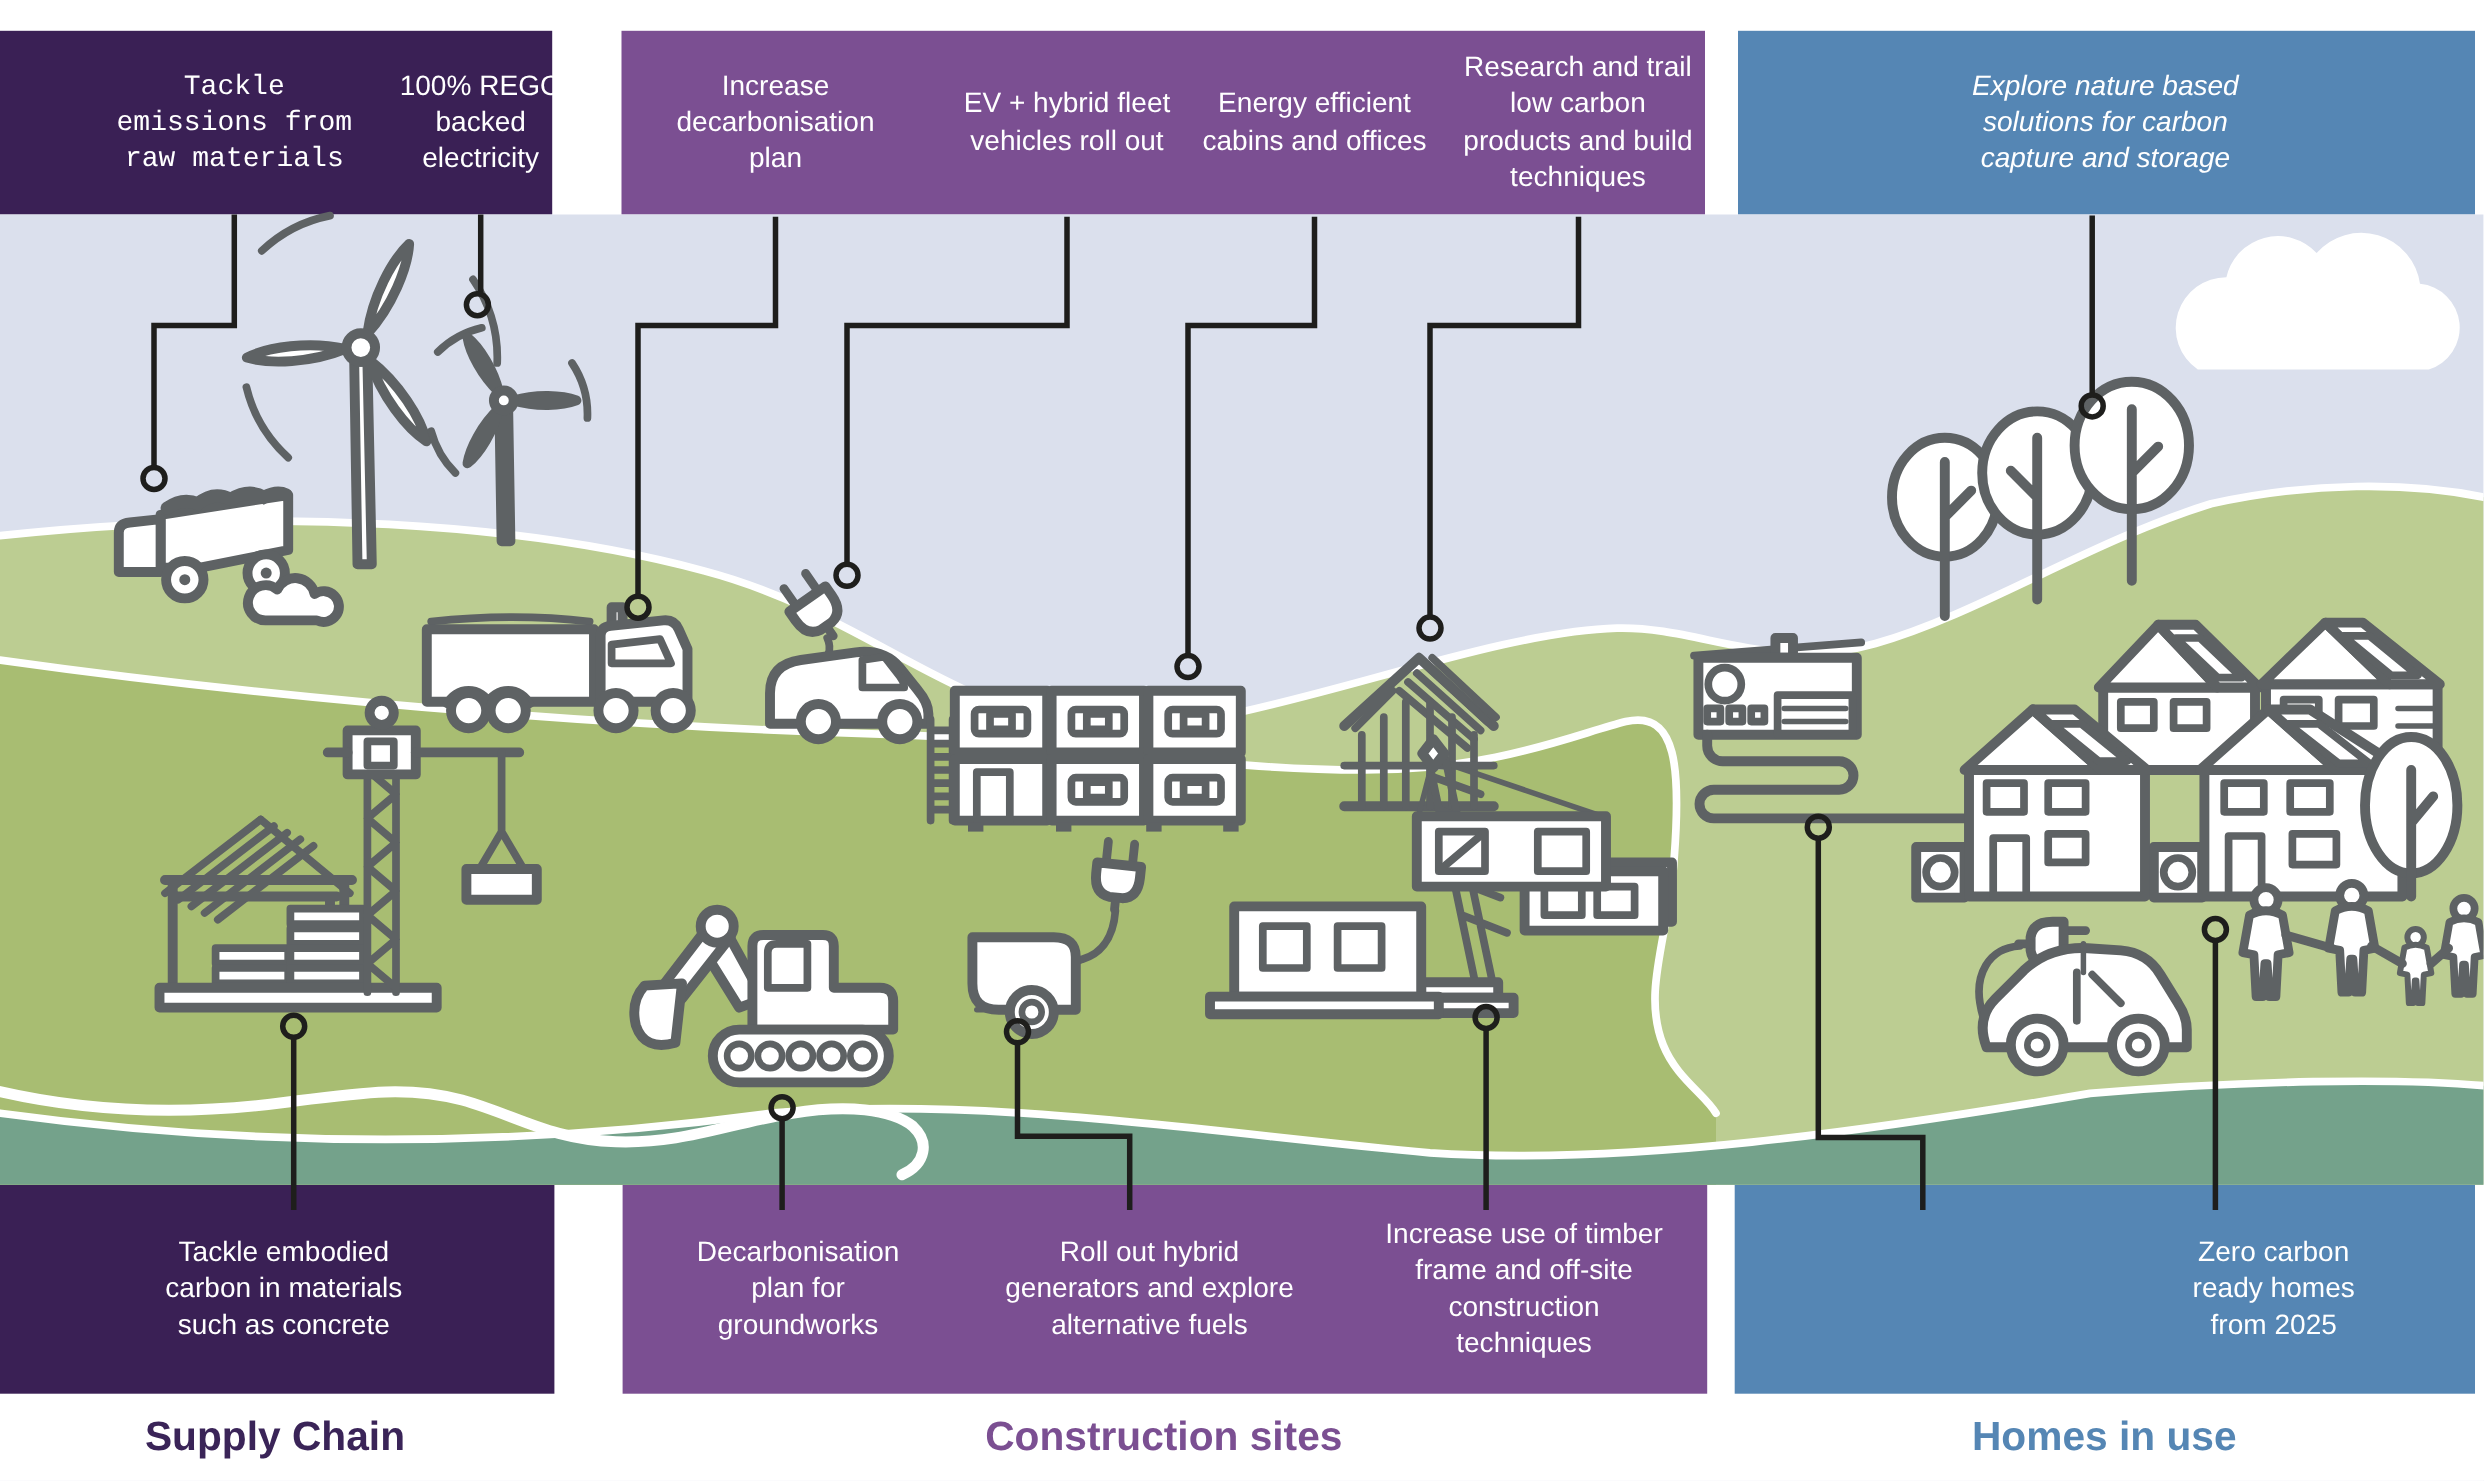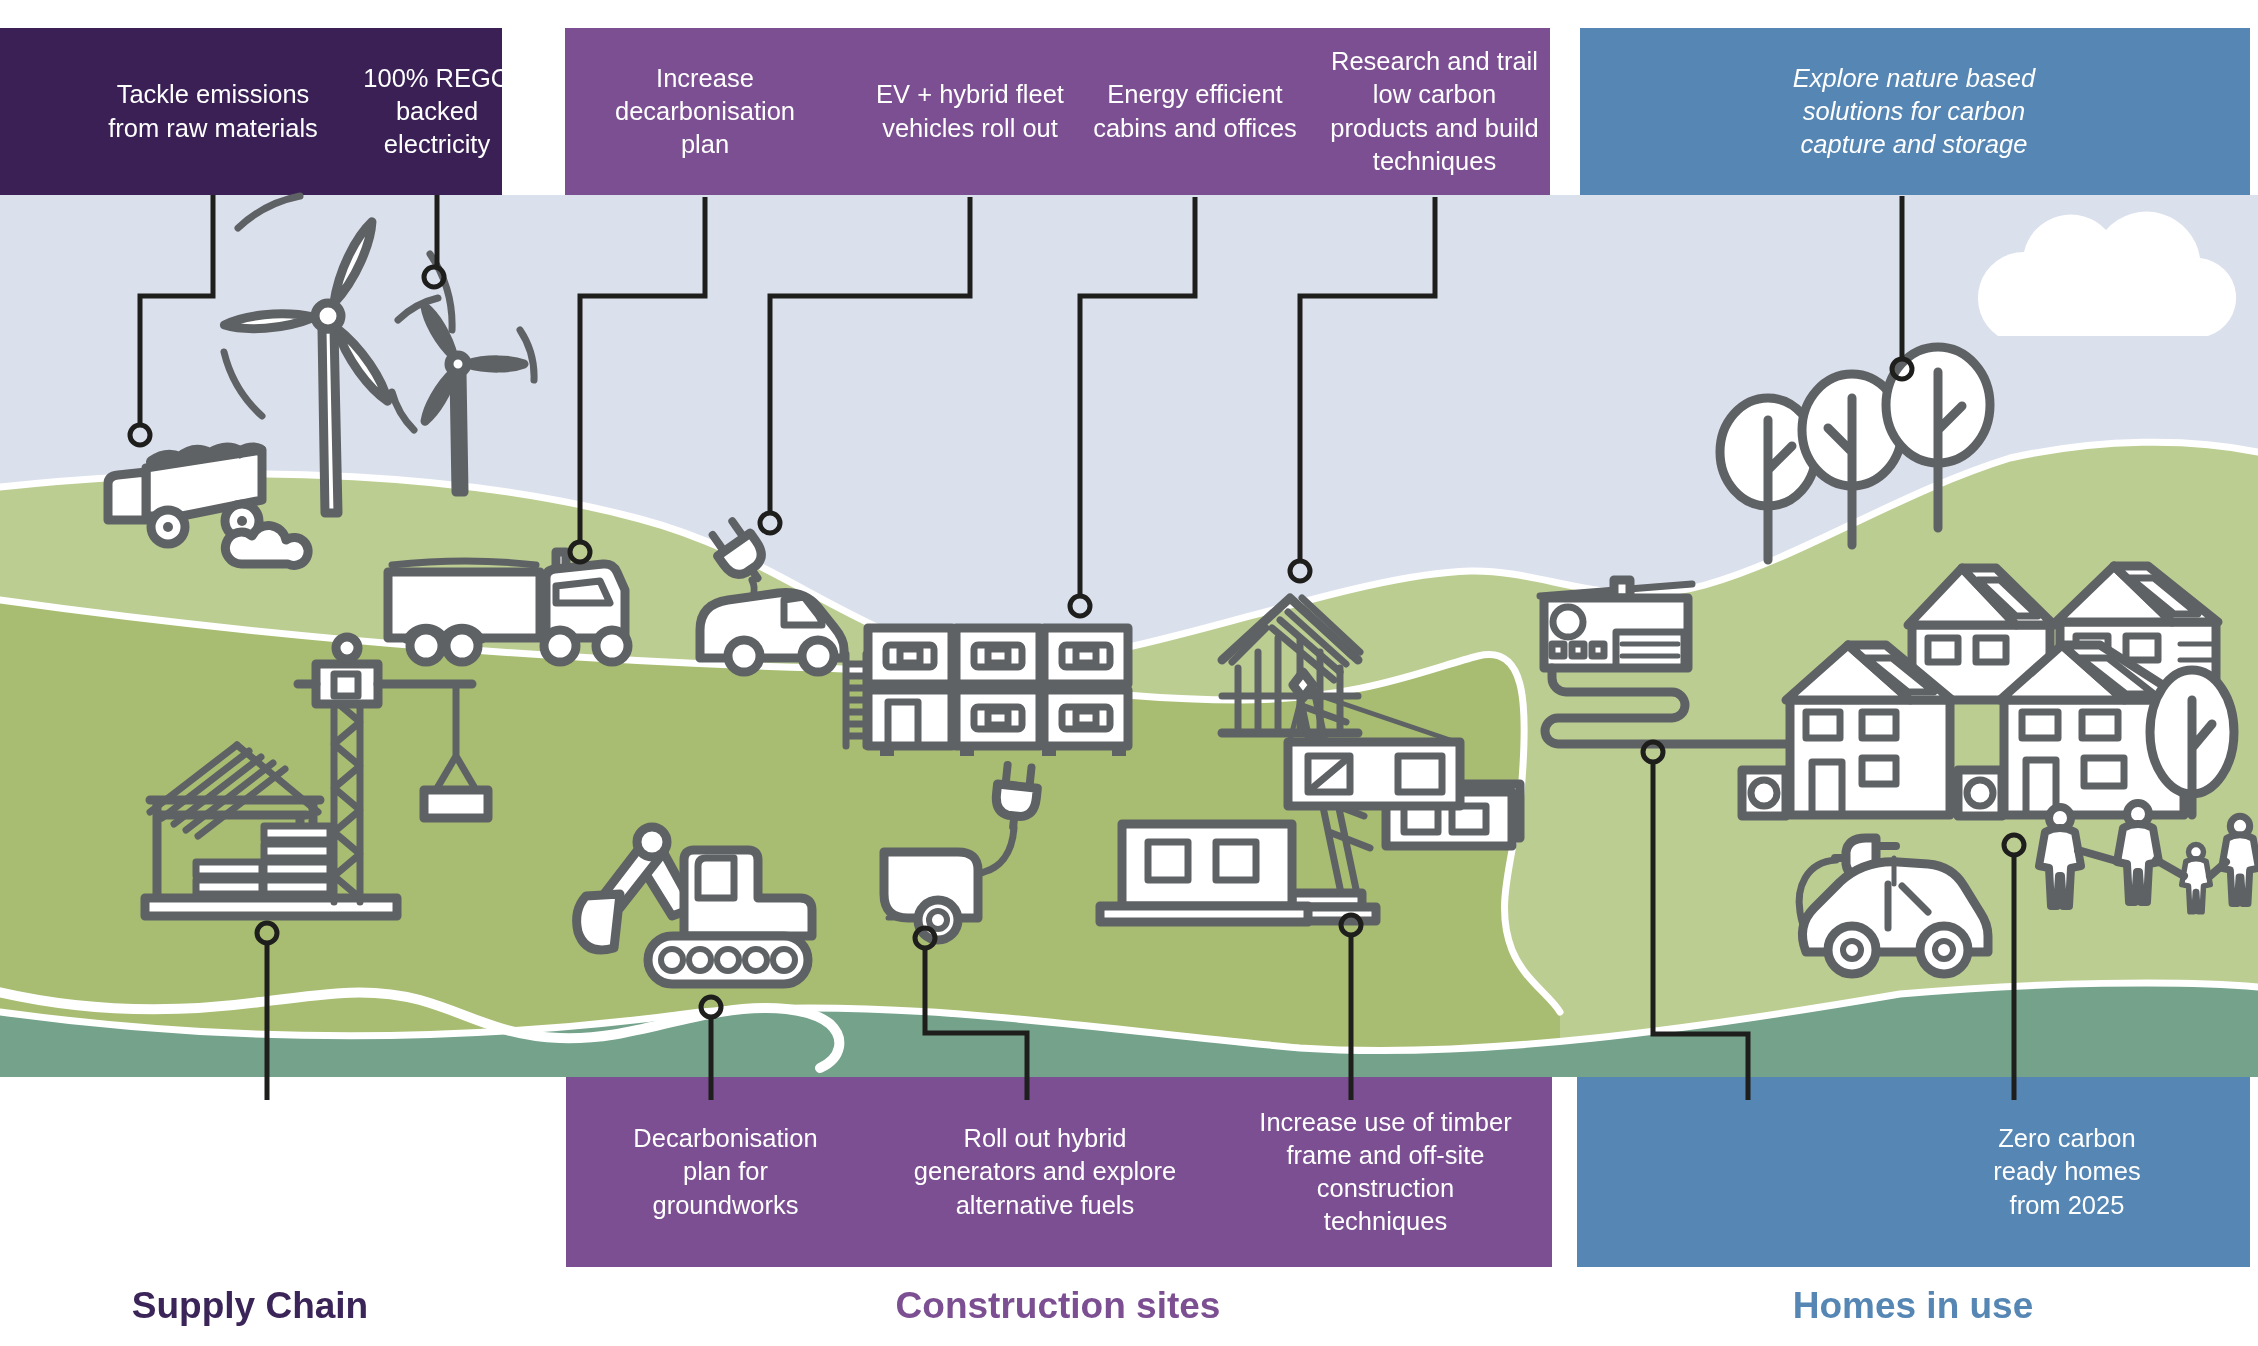--- a/index.html
+++ b/index.html
@@ -19,35 +19,38 @@
   .wln{stroke:#ffffff;stroke-width:8;fill:none;stroke-linecap:round;}
   .ldr{stroke:#1e1e1c;stroke-width:5;fill:none;stroke-linecap:butt;}
   .ring{stroke:#1e1e1c;stroke-width:5;fill:none;}
 </style>
 </head>
 <body>
 
 <div class="canvas">
 
   <div class="box" style="left:0;width:502px;background:#3a2055;">
-    <div class="lbl" style="left:98px;width:230px;">Tackle emissions from raw materials</div>
+    <div class="lbl" style="left:98px;width:230px;font-family:Liberation Mono, monospace;">Tackle emissions from raw materials</div>
     <div class="lbl" style="left:347px;width:180px;">100% REGO backed electricity</div>
   </div>
 
   <div class="box" style="left:565px;width:985px;background:#7b4f92;">
     <div class="lbl" style="left:42px;width:196px;">Increase decarbonisation plan</div>
     <div class="lbl" style="left:310px;width:190px;">EV + hybrid fleet vehicles roll out</div>
     <div class="lbl" style="left:525px;width:210px;">Energy efficient cabins and offices</div>
     <div class="lbl" style="left:762px;width:215px;">Research and trail low carbon products and build techniques</div>
   </div>
 
   <div class="box" style="left:1580px;width:670px;background:#5586b4;">
     <div class="lbl" style="left:184px;width:300px;font-style:italic;">Explore nature based solutions for carbon capture and storage</div>
   </div>
 
+  <div class="box bottom" style="left:0;width:504px;background:#3a2055;">
+    <div class="lbl" style="left:123px;width:270px;">Tackle embodied carbon in materials such as concrete</div>
+  </div>
 
   <div class="box bottom" style="left:566px;width:986px;background:#7b4f92;">
     <div class="lbl" style="left:42px;width:235px;">Decarbonisation plan for groundworks</div>
     <div class="lbl" style="left:334px;width:290px;">Roll out hybrid generators and explore alternative fuels</div>
     <div class="lbl" style="left:687px;width:265px;">Increase use of timber frame and off-site construction techniques</div>
   </div>
 
   <div class="box bottom" style="left:1577px;width:673px;background:#5586b4;">
     <div class="lbl" style="left:390px;width:200px;">Zero carbon ready homes from 2025</div>
   </div>

